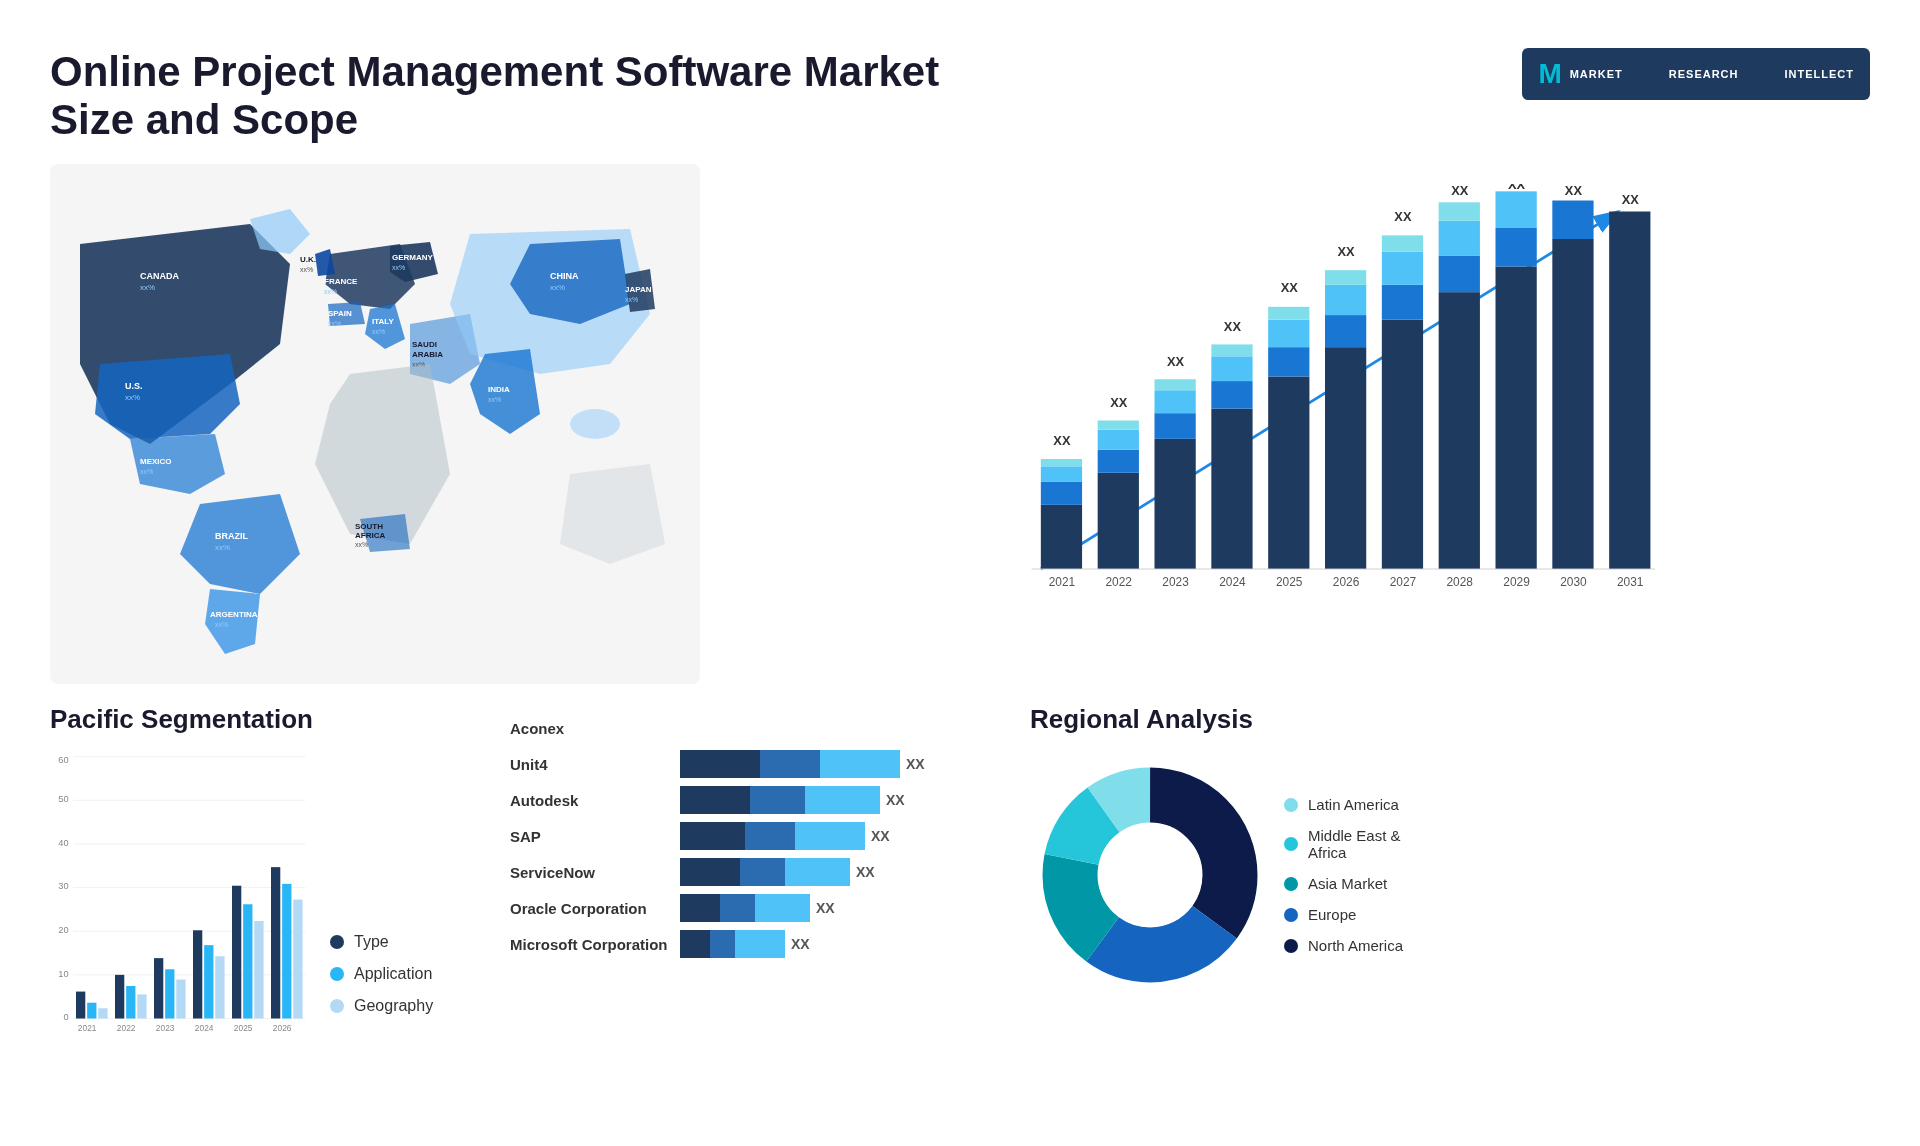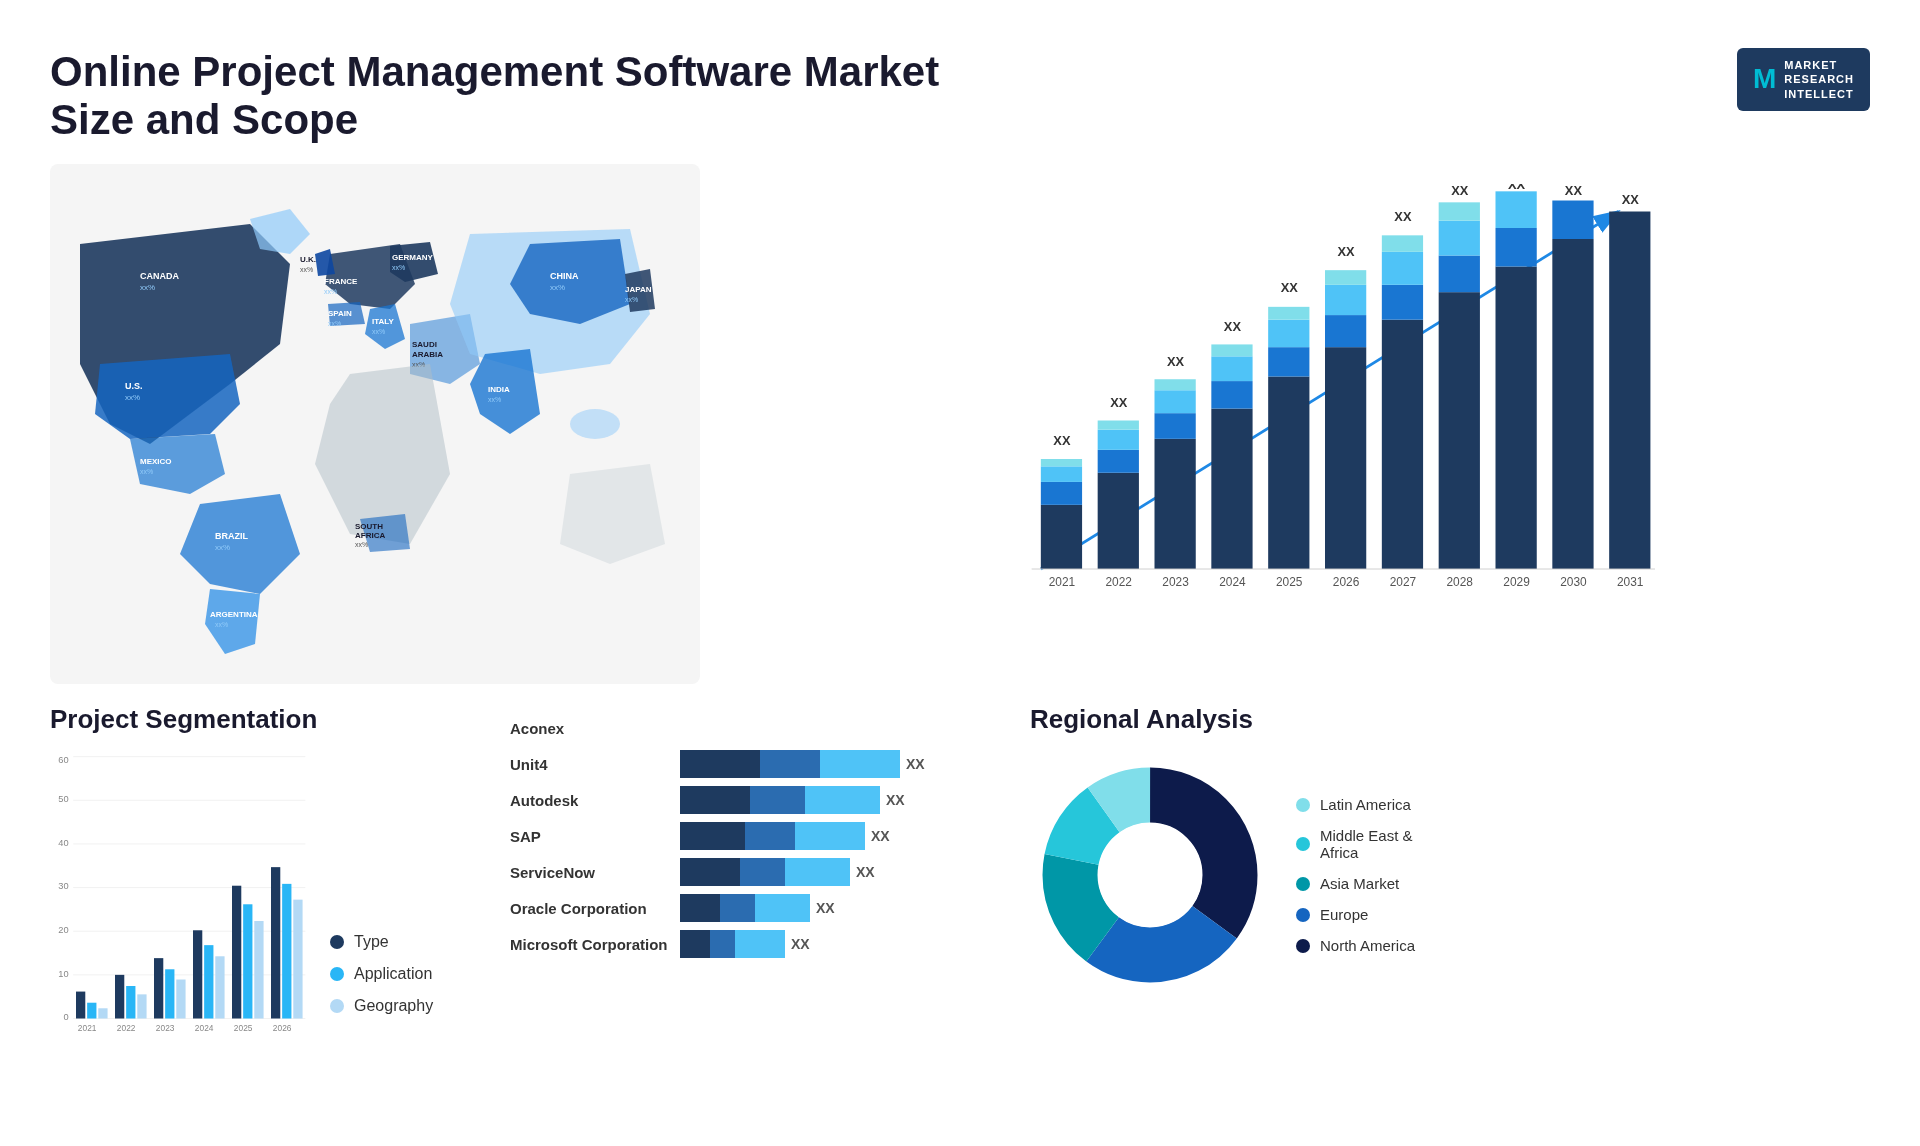--- a/index.html
+++ b/index.html
@@ -40,25 +40,26 @@
       align-items: center;
       gap: 8px;
     }
     .logo-m {
       font-size: 28px;
       font-weight: 900;
       color: #00bcd4;
     }
     .logo-text {
       display: flex;
-      flex-direction: column;
+      flex-direction: row;
       font-size: 11px;
       font-weight: 700;
       line-height: 1.3;
       letter-spacing: 1px;
+      gap: 46px;
     }
 
     
     .content-area {
       display: flex;
       padding: 0 50px;
       gap: 40px;
       height: 520px;
     }
 
@@ -175,21 +176,21 @@
       font-weight: 600;
     }
 
     
     .regional-section {
       flex: 1;
     }
     .donut-area {
       display: flex;
       align-items: center;
-      gap: 26px;
+      gap: 14px;
       margin-top: 10px;
     }
     .donut-svg {
       width: 240px;
       height: 240px;
       flex-shrink: 0;
     }
     .regional-legend {
       display: flex;
       flex-direction: column;
@@ -398,21 +399,21 @@
       <text x="683" y="438" font-size="13" fill="#555" text-anchor="middle">2031</text>
 
       <line x1="30" y1="420" x2="710" y2="420" stroke="#ccc" stroke-width="1"></line>
     </svg>
   </div>
 </div>
 
 <div class="bottom-area">
 
   <div class="segmentation-section">
-    <h2 class="section-title">Project Segmentation</h2>
+    <h2 class="section-title">Pacific Segmentation</h2>
     <div class="seg-chart-area">
       <svg class="seg-bars-svg" viewBox="0 0 280 300" xmlns="http://www.w3.org/2000/svg">
 
         <text x="20" y="285" font-size="10" fill="#888" text-anchor="end">0</text>
         <text x="20" y="238" font-size="10" fill="#888" text-anchor="end">10</text>
         <text x="20" y="191" font-size="10" fill="#888" text-anchor="end">20</text>
         <text x="20" y="144" font-size="10" fill="#888" text-anchor="end">30</text>
         <text x="20" y="97" font-size="10" fill="#888" text-anchor="end">40</text>
         <text x="20" y="50" font-size="10" fill="#888" text-anchor="end">50</text>
         <text x="20" y="8" font-size="10" fill="#888" text-anchor="end">60</text>

